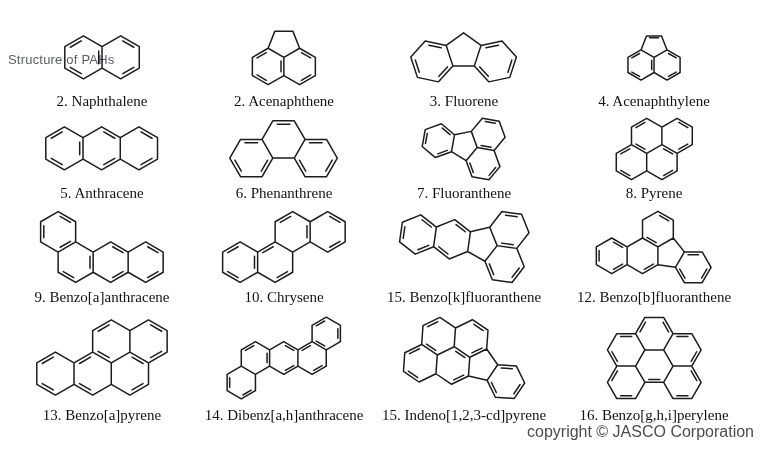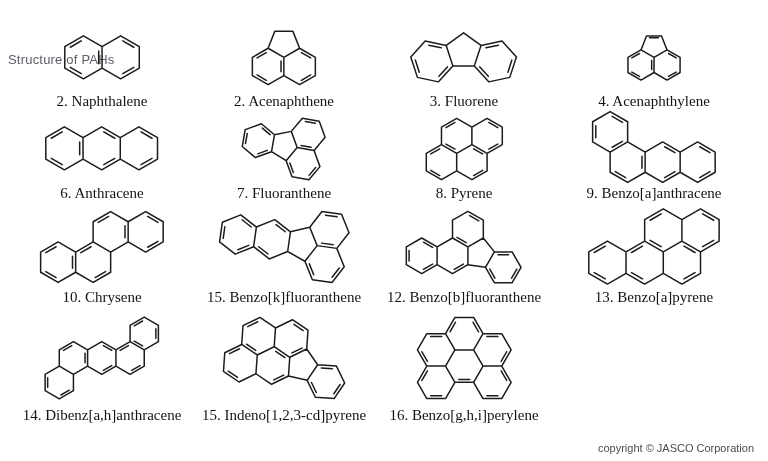--- a/index.html
+++ b/index.html
@@ -7,21 +7,21 @@
         font-family:"Liberation Sans",sans-serif;}
   .page-title{position:absolute;top:7px;left:8px;font-size:13px;color:#5a5f66;letter-spacing:.2px;margin-top:45px;}
   .grid{position:absolute;top:22px;left:10px;width:748px;display:grid;
         grid-template-columns:184px 180px 180px 200px;
         grid-template-rows:90px 92px 104px 118px;}
   .cell{display:flex;flex-direction:column;align-items:center;justify-content:flex-end;
         padding-bottom:2px;}
   .struct{flex:1 1 auto;display:flex;align-items:center;justify-content:center;width:100%;}
   .mol-label{font-family:"Liberation Serif",serif;font-size:15px;color:#131313;line-height:1.12;
              text-align:center;white-space:nowrap;}
-  .footer{position:absolute;right:14px;bottom:7px;font-size:11px;color:#4c4c4c;}
+  .footer{position:absolute;right:14px;bottom:20px;font-size:16px;color:#4c4c4c;}
   svg{display:block;}
 </style>
 </head>
 <body>
 
 <div class="page">
   <div class="page-title">Structure of PAHs</div>
   <div class="grid">
       <div class="cell">
         <div class="struct">
@@ -59,21 +59,30 @@
         </div>
         <div class="mol-label">4. Acenaphthylene</div>
       </div>
       <div class="cell">
         <div class="struct">
           <svg width="118" height="49" viewBox="0 0 118 49">
             <path d="M21.41 2.79L40.03 13.54L40.03 35.04L21.41 45.79L2.79 35.04L2.79 13.54ZM58.65 2.79L77.27 13.54L77.27 35.04L58.65 45.79L40.03 35.04L40.03 13.54ZM95.89 2.79L114.51 13.54L114.51 35.04L95.89 45.79L77.27 35.04L77.27 13.54Z" fill="none" stroke="#1c1c1c" stroke-width="1.5" stroke-linejoin="round"></path>
             <path d="M36.68 17.95L36.68 30.64M19.28 40.69L8.28 34.34M8.28 14.25L19.28 7.90M60.79 7.90L71.78 14.25M71.78 34.34L60.79 40.69M98.03 7.90L109.02 14.25M109.02 34.34L98.03 40.69" fill="none" stroke="#1c1c1c" stroke-width="1.5" stroke-linecap="round"></path>
           </svg>
         </div>
-        <div class="mol-label">6. Anthracene</div>
+        <div class="mol-label">5. Anthracene</div>
+      </div>
+      <div class="cell">
+        <div class="struct">
+          <svg width="114" height="62" viewBox="0 0 114 62">
+            <path d="M67.29 2.79L78.04 21.41L67.29 40.03L45.79 40.03L35.04 21.41L45.79 2.79ZM45.79 40.03L35.04 21.41L13.54 21.41L2.79 40.03L13.54 58.65L35.04 58.65ZM67.29 40.03L78.04 21.41L99.54 21.41L110.29 40.03L99.54 58.65L78.04 58.65Z" fill="none" stroke="#1c1c1c" stroke-width="1.5" stroke-linejoin="round"></path>
+            <path d="M50.20 6.15L62.89 6.15M30.64 24.77L17.95 24.77M7.90 42.17L14.25 53.16M34.34 53.16L40.69 42.17M82.45 24.77L95.14 24.77M105.19 42.17L98.84 53.16M78.75 53.16L72.40 42.17" fill="none" stroke="#1c1c1c" stroke-width="1.5" stroke-linecap="round"></path>
+          </svg>
+        </div>
+        <div class="mol-label">6. Phenanthrene</div>
       </div>
       <div class="cell">
         <div class="struct">
           <svg width="88" height="66" viewBox="0 0 88 66">
             <path d="M79.24 5.21L85.11 21.34L74.08 34.49L57.17 31.51L51.30 15.38L62.34 2.23ZM74.08 34.49L79.95 50.62L68.91 63.77L52.01 60.79L46.14 44.66L57.17 31.51ZM51.30 15.38L57.17 31.51L46.14 44.66L31.51 35.70L34.49 18.80ZM31.51 35.70L34.49 18.80L21.34 7.76L5.21 13.63L2.23 30.54L15.38 41.57Z" fill="none" stroke="#1c1c1c" stroke-width="1.5" stroke-linejoin="round"></path>
             <path d="M65.33 5.48L75.31 7.24M71.08 31.25L61.10 29.49M75.64 51.59L69.12 59.36M53.32 56.57L49.86 47.05M30.08 18.59L22.31 12.07M7.24 17.56L5.48 27.54M17.77 37.85L27.29 34.39" fill="none" stroke="#1c1c1c" stroke-width="1.5" stroke-linecap="round"></path>
           </svg>
         </div>
         <div class="mol-label">7. Fluoranthene</div>
       </div>

